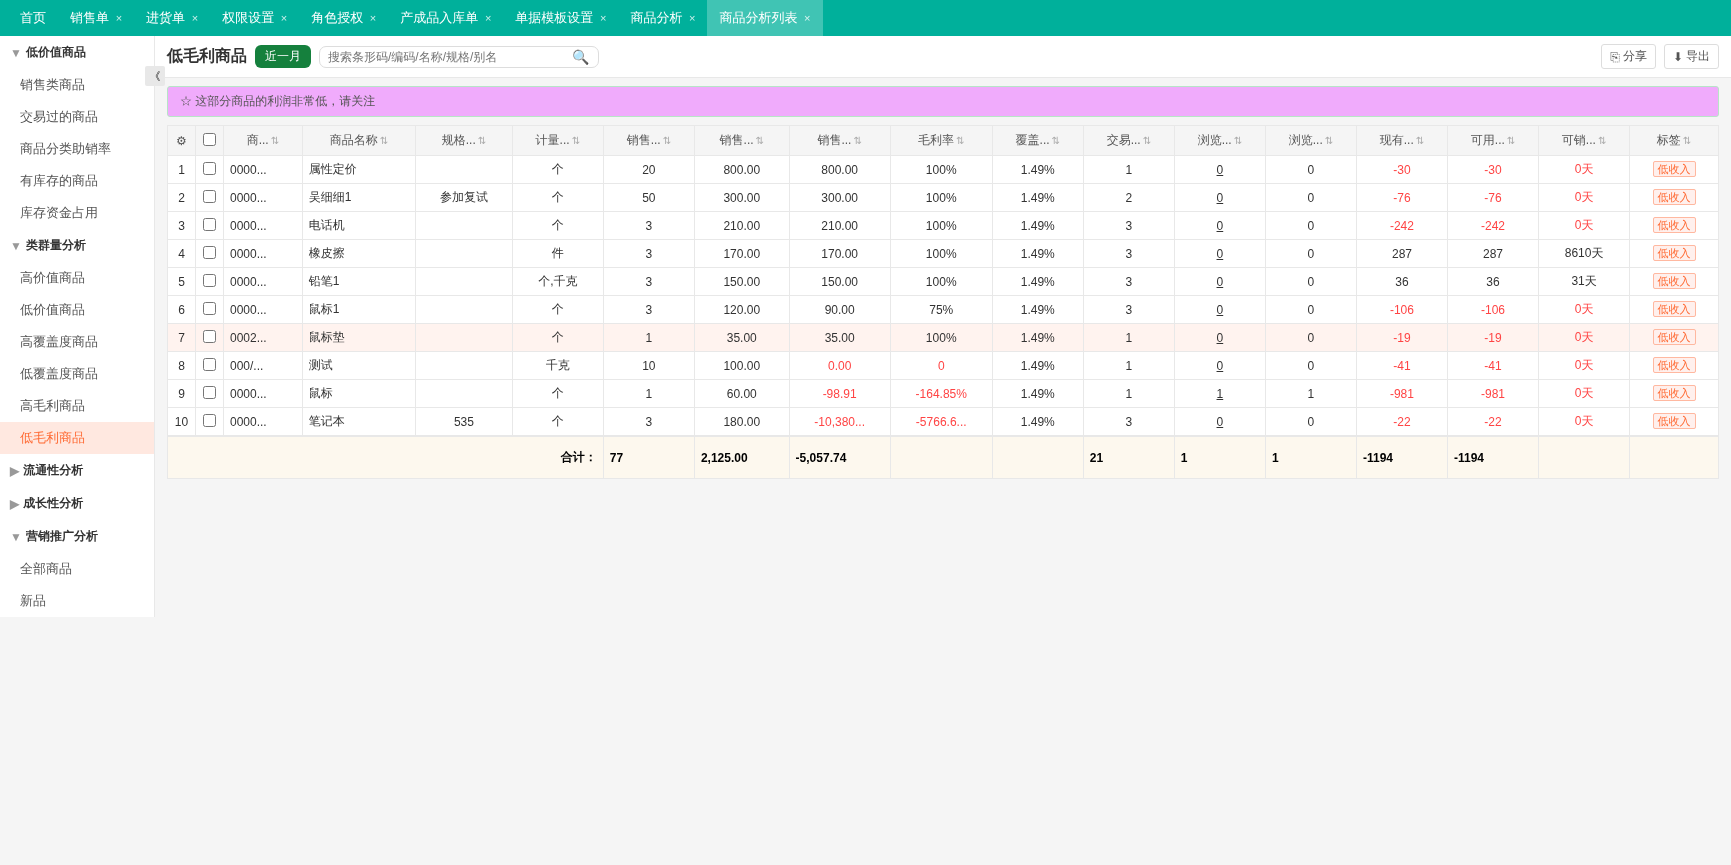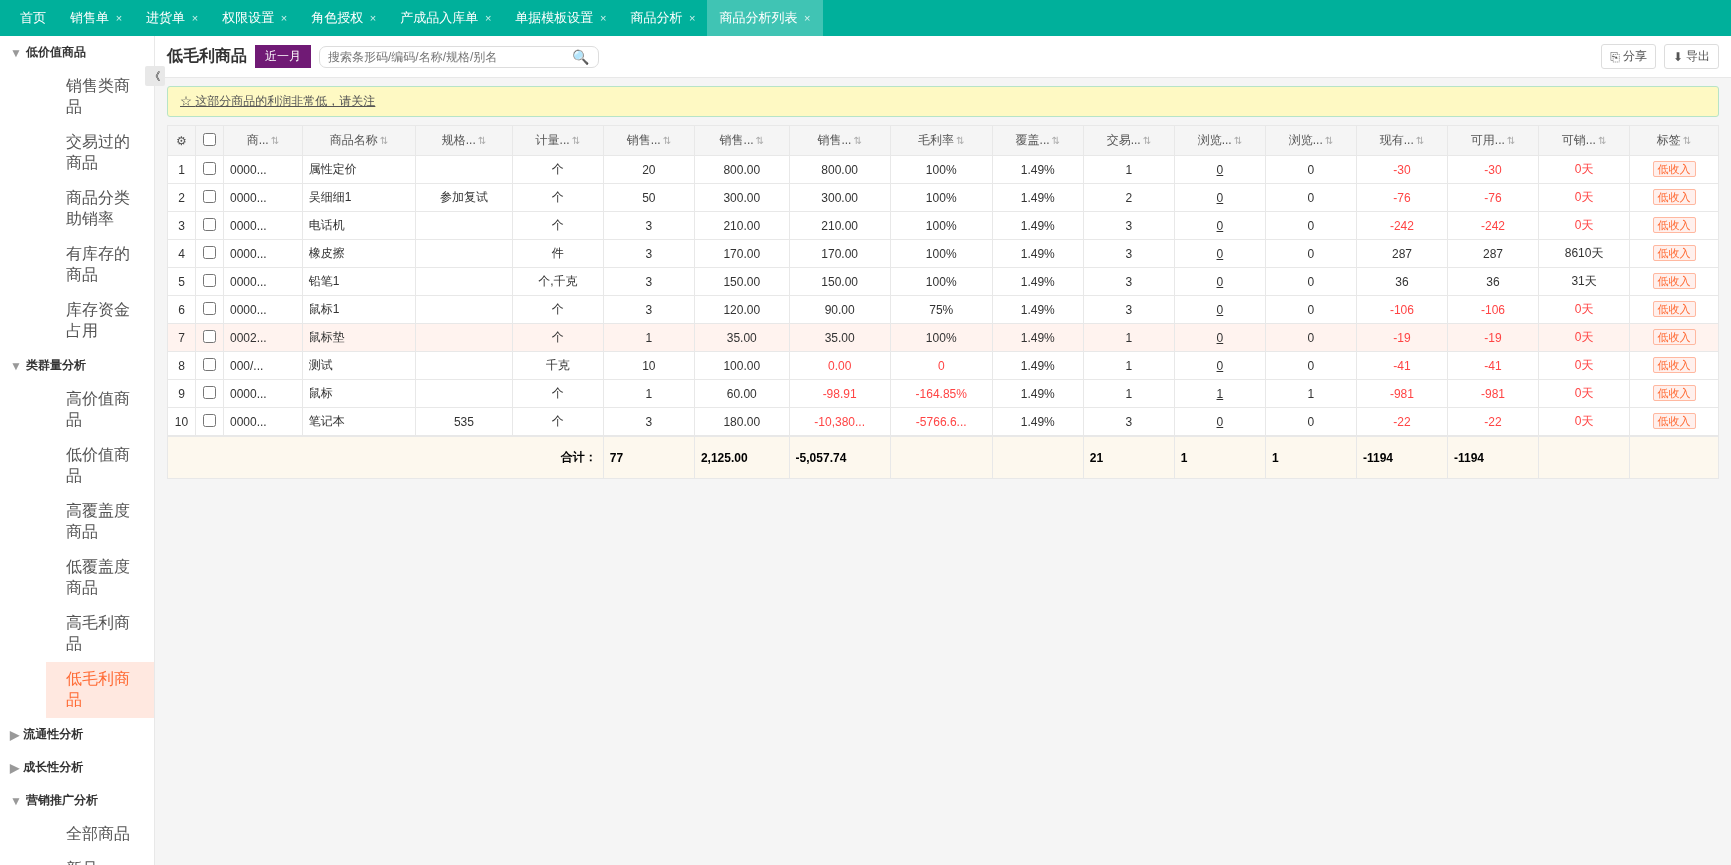--- a/index.html
+++ b/index.html
@@ -46,22 +46,21 @@
       color: #333;
       font-weight: bold;
       font-size: 12px;
       cursor: pointer;
     }
     .sidebar-group-title .arrow { margin-right: 4px; color: #999; }
     .sidebar-item {
       padding: 7px 10px 7px 20px;
       color: #555;
       cursor: pointer;
-      font-size: 16px;
-      margin-left: 46px;
+      font-size: 13px;
     }
     .sidebar-item.active { background: #ffe8e0; color: #ff6b35; }
 
     
     .content {
       flex: 1;
       display: flex;
       flex-direction: column;
       overflow: hidden;
       background: #f5f5f5;
@@ -75,25 +74,25 @@
       background: #fff;
       border-bottom: 1px solid #e8e8e8;
       gap: 8px;
     }
     .page-title {
       font-size: 16px;
       font-weight: bold;
       color: #333;
     }
     .date-filter-btn {
-      background: #701a75;
+      background: #15803d;
       color: #fff;
       border: none;
       padding: 3px 10px;
-      border-radius: 0;
+      border-radius: 6px;
       cursor: pointer;
       font-size: 12px;
     }
     .search-box {
       display: flex;
       align-items: center;
       border: 1px solid #ddd;
       border-radius: 7px;
       padding: 2px 8px;
       flex: 1;
@@ -121,28 +120,27 @@
       cursor: pointer;
       padding: 3px 8px;
       border: 1px solid #ddd;
       border-radius: 3px;
       background: #fff;
       font-size: 12px;
     }
 
     
     .alert-banner {
-      background: #fef9c3;
+      background: #f0abfc;
       border: 1px solid #b7e4c7;
       margin: 8px 12px 4px;
       padding: 6px 12px;
       border-radius: 3px;
       color: #555;
       font-size: 12px;
-      text-decoration: underline;
     }
 
     
     .table-area {
       flex: 1;
       overflow: auto;
       padding: 4px 12px 0;
     }
     table {
       width: 100%;

